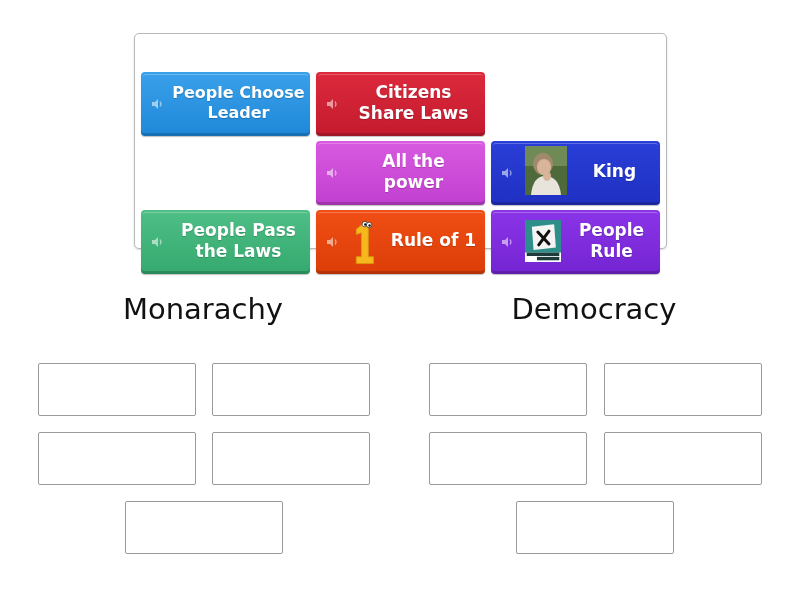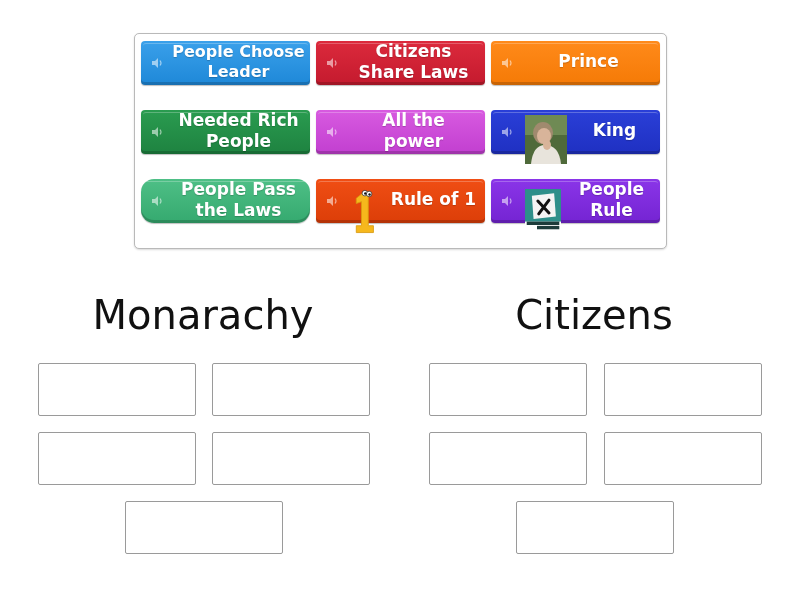--- a/index.html
+++ b/index.html
@@ -5,23 +5,24 @@
   * { box-sizing: border-box; margin: 0; padding: 0; }
   html, body { width: 800px; height: 600px; background: #ffffff; overflow: hidden; }
   body { position: relative; font-family: "DejaVu Sans", "Liberation Sans", sans-serif; }
 
   .card-tray {
     position: absolute; left: 134px; top: 33px; width: 533px; height: 216px;
     border: 1px solid #b9b9b9; border-radius: 5px; background: #fff;
     box-shadow: 0 1px 2px rgba(0,0,0,0.15);
   }
   .card {
-    position: absolute; width: 169px; height: 44px; border-radius: 4px;
+    position: absolute; width: 169px; height: 64px; border-radius: 4px;
     color: #fff; display: flex; align-items: center; cursor: pointer;
     box-shadow: inset 0 -3px 0 rgba(0,0,0,0.18), 0 1px 1px rgba(0,0,0,0.25);
+    margin-top: 31px;
   }
   .card .inner {
     position: absolute; left: 2px; right: 2px; top: 2px; bottom: 4px;
     border-radius: 3px; border-top: 1px solid rgba(255,255,255,0.25);
   }
   .card .speaker {
     position: absolute; left: 10px; top: 50%; transform: translateY(-50%);
     width: 14px; height: 12px; opacity: 0.55;
   }
   .card .label {
@@ -38,27 +39,27 @@
 
   .col1 { left: 6px; } .col2 { left: 181px; } .col3 { left: 356px; }
   .row1 { top: 7px; } .row2 { top: 76px; } .row3 { top: 145px; }
 
   .c-blue   { background: linear-gradient(#3aa0ea, #1e88d8); }
   .c-red    { background: linear-gradient(#dc2a3c, #c41a2e); }
   .c-orange { background: linear-gradient(#ff8a1a, #f57a06); }
   .c-green  { background: linear-gradient(#2a9c50, #1e8240); }
   .c-pink   { background: linear-gradient(#d85ae0, #c23fd0); }
   .c-navy   { background: linear-gradient(#2a3fd8, #1f30c2); }
-  .c-teal   { background: linear-gradient(#4ebf86, #35a96f); border-radius: 13px; }
+  .c-teal   { background: linear-gradient(#4ebf86, #35a96f); }
   .c-rorange{ background: linear-gradient(#f04e14, #dc3e08); padding-left: 33px; }
   .c-purple { background: linear-gradient(#8a35e8, #7424d2); }
 
   .group-title {
     position: absolute; top: 292px; width: 340px; text-align: center;
-    font-family: "DejaVu Sans", sans-serif; font-size: 40px; font-weight: normal;
+    font-family: "DejaVu Sans", sans-serif; font-size: 29px; font-weight: normal;
     color: #111; letter-spacing: 0px;
   }
   .drop {
     position: absolute; width: 158px; height: 53px; border: 1px solid #9a9a9a;
     border-radius: 2px; background: #fff;
   }
 </style>
 </head>
 <body>
 
@@ -75,37 +76,21 @@
 
   <div class="card c-red col2 row1">
     <div class="inner"></div>
     <svg class="speaker" viewBox="0 0 14 12">
         <path d="M1 4h3l3-3v10L4 8H1z" fill="#fff"></path>
         <path d="M9 3.5q2 2.5 0 5" stroke="#fff" fill="none" stroke-width="1.2"></path>
       </svg>
     <div class="label">Citizens Share Laws</div>
   </div>
 
-  <div class="card c-orange col3 row1">
-    <div class="inner"></div>
-    <svg class="speaker" viewBox="0 0 14 12">
-        <path d="M1 4h3l3-3v10L4 8H1z" fill="#fff"></path>
-        <path d="M9 3.5q2 2.5 0 5" stroke="#fff" fill="none" stroke-width="1.2"></path>
-      </svg>
-    <div class="label">Prince</div>
-  </div>
 
-  <div class="card c-green col1 row2">
-    <div class="inner"></div>
-    <svg class="speaker" viewBox="0 0 14 12">
-        <path d="M1 4h3l3-3v10L4 8H1z" fill="#fff"></path>
-        <path d="M9 3.5q2 2.5 0 5" stroke="#fff" fill="none" stroke-width="1.2"></path>
-      </svg>
-    <div class="label">Needed Rich People</div>
-  </div>
 
   <div class="card c-pink col2 row2">
     <div class="inner"></div>
     <svg class="speaker" viewBox="0 0 14 12">
         <path d="M1 4h3l3-3v10L4 8H1z" fill="#fff"></path>
         <path d="M9 3.5q2 2.5 0 5" stroke="#fff" fill="none" stroke-width="1.2"></path>
       </svg>
     <div class="label" style="padding:0 30px;">All the power</div>
   </div>
 
@@ -169,18 +154,18 @@
   </div>
 </div>
 
 <div class="group-title" style="left:33px;">Monarachy</div>
 <div class="drop" style="left:38px; top:363px;"></div>
 <div class="drop" style="left:212px; top:363px;"></div>
 <div class="drop" style="left:38px; top:432px;"></div>
 <div class="drop" style="left:212px; top:432px;"></div>
 <div class="drop" style="left:125px; top:501px;"></div>
 
-<div class="group-title" style="left:424px;">Citizens</div>
+<div class="group-title" style="left:424px;">Democracy</div>
 <div class="drop" style="left:429px; top:363px;"></div>
 <div class="drop" style="left:604px; top:363px;"></div>
 <div class="drop" style="left:429px; top:432px;"></div>
 <div class="drop" style="left:604px; top:432px;"></div>
 <div class="drop" style="left:516px; top:501px;"></div>
 
 </body></html>

